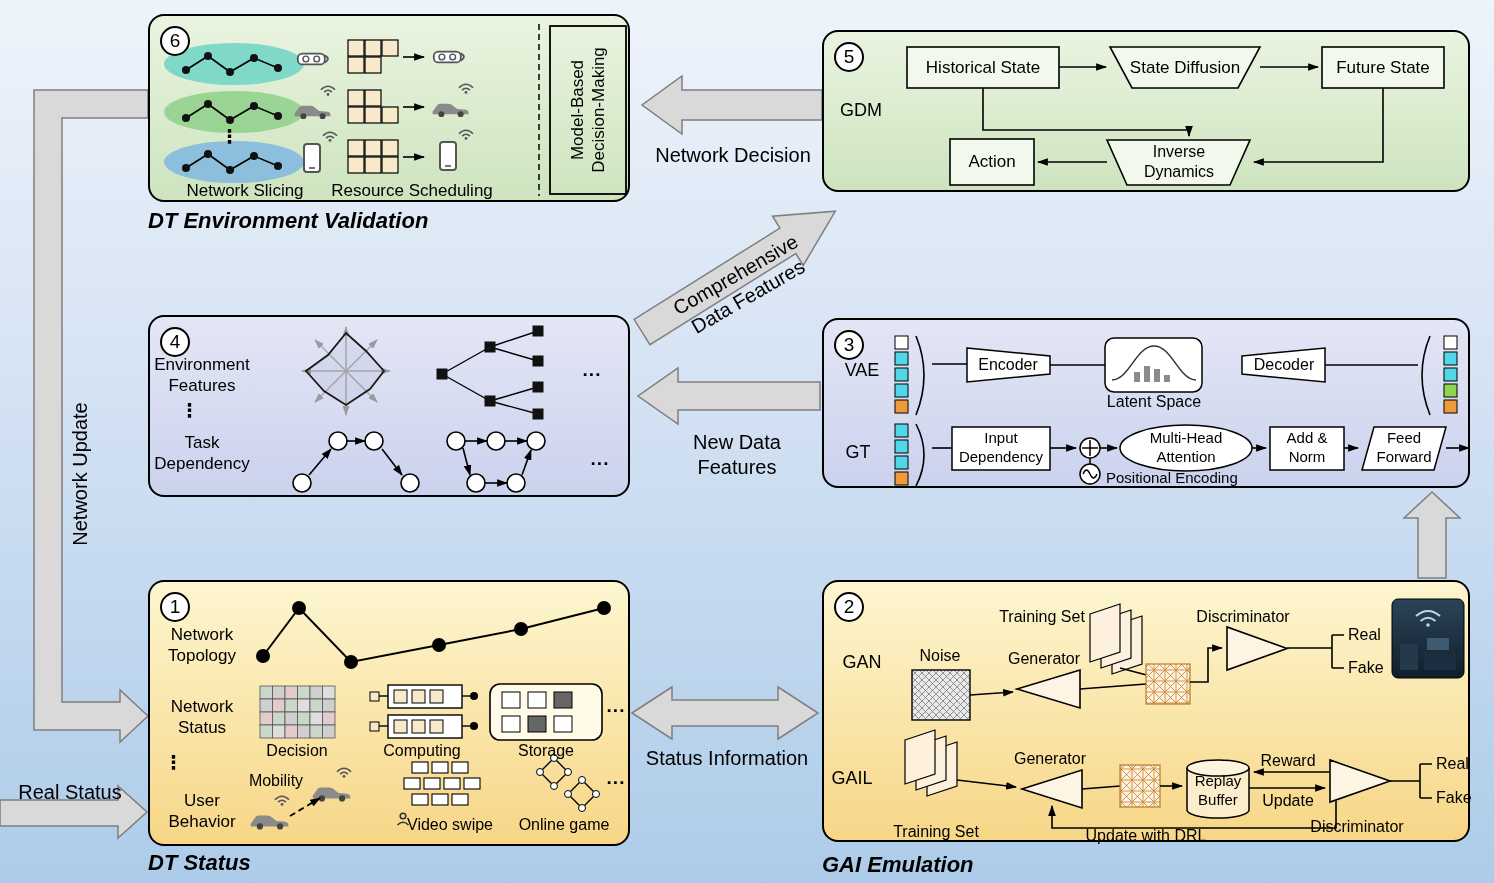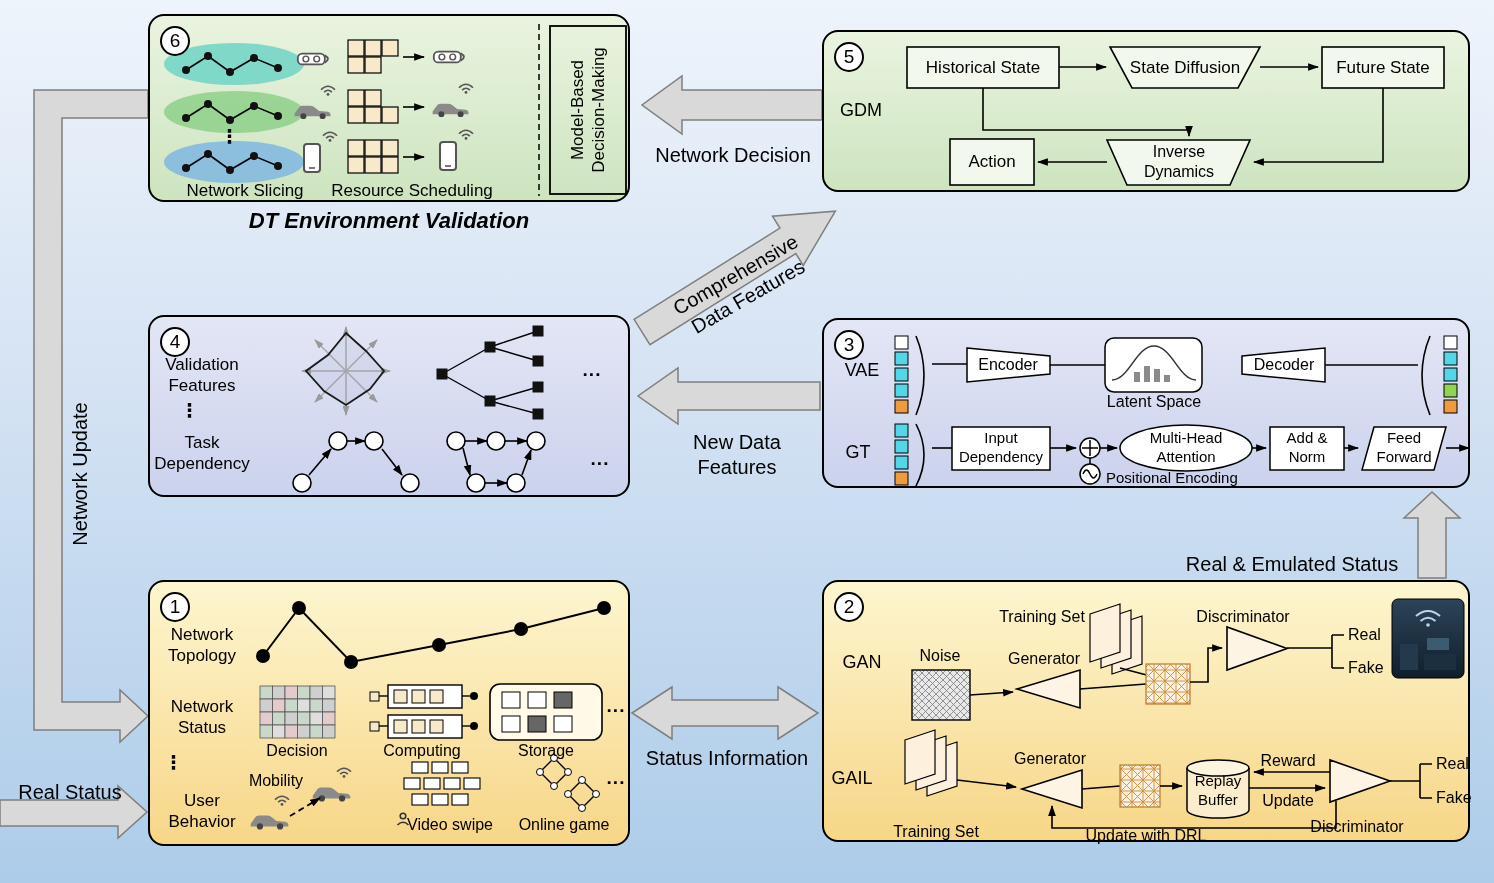--- a/index.html
+++ b/index.html
@@ -6,21 +6,21 @@
   body { background:#ffffff; }
   .stage { position:relative; width:1494px; height:883px; overflow:hidden; color:#000;
            font-family:"Liberation Sans","DejaVu Sans",sans-serif;
            background:linear-gradient(180deg,#eef4fb 0%,#d7e4f4 40%,#adcce9 100%); }
   svg.layer { position:absolute; left:0; top:0; overflow:visible; }
   .panel { position:absolute; border:2px solid #000; border-radius:16px; }
   .panel > svg { position:absolute; left:0; top:0; overflow:visible; }
   .green  { background:linear-gradient(180deg,#eaf4e0 0%,#cde4bf 100%); }
   .lav    { background:linear-gradient(180deg,#e3e6f5 0%,#cbd2ed 100%); }
   .yellow { background:linear-gradient(180deg,#fdf6d0 0%,#f7d687 100%); }
-  .caption { position:absolute; text-align:center; font-size:22px; font-weight:bold; font-style:italic; }
+  .caption { position:absolute; text-align:left; font-size:22px; font-weight:bold; font-style:italic; }
   .badge { position:absolute; left:10px; top:10px; width:30px; height:30px; background:#fff;
            border:2px solid #000; border-radius:50%; font-size:19px; line-height:26px; text-align:center; }
   .lbl { position:absolute; transform:translate(-50%,-50%); text-align:center; font-size:17px;
          line-height:1.25; white-space:nowrap; }
   .lbl.left { transform:translate(0,-50%); text-align:left; }
   .sm  { font-size:15px; }
   .med { font-size:16px; }
   .big { font-size:18px; }
   .dots { font-size:19px; font-weight:bold; letter-spacing:1px; }
   .flow-lbl { position:absolute; transform:translate(-50%,-50%); text-align:center; font-size:20px;
@@ -96,21 +96,20 @@
 
   <div class="flow-lbl" style="left:733px;top:155px">Network Decision</div>
   <div class="flow-lbl rot-diag" style="left:742px;top:286px">
     <div>Comprehensive</div>
     <div>Data Features</div>
   </div>
   <div class="flow-lbl" style="left:737px;top:455px">
     <div>New Data</div>
     <div>Features</div>
   </div>
-  <div class="flow-lbl" style="left:1292px;top:564px">Real &amp; Emulated Status</div>
   <div class="flow-lbl" style="left:727px;top:758px">Status Information</div>
   <div class="flow-lbl rot-ccw" style="left:80px;top:474px">Network Update</div>
   <div class="flow-lbl" style="left:70px;top:792px">Real Status</div>
 
   <div class="panel green" style="left:148px;top:14px;width:482px;height:188px">
     <svg width="482" height="188">
       <g>
         <ellipse cx="84" cy="48" rx="70" ry="21" fill="#6fd4c6" opacity="0.85"></ellipse>
         <ellipse cx="84" cy="96" rx="70" ry="21" fill="#8ed08a" opacity="0.85"></ellipse>
         <ellipse cx="84" cy="146" rx="70" ry="21" fill="#7fb7e0" opacity="0.85"></ellipse>
@@ -258,21 +257,21 @@
           <circle cx="260" cy="166" r="9"></circle>
         <circle cx="306" cy="124" r="9"></circle>
           <circle cx="346" cy="124" r="9"></circle>
           <circle cx="386" cy="124" r="9"></circle>
         <circle cx="326" cy="166" r="9"></circle>
           <circle cx="366" cy="166" r="9"></circle>
       </g>
     </svg>
     <div class="badge">4</div>
     <div class="lbl" style="left:52px;top:58px">
-      <div>Validation</div>
+      <div>Environment</div>
       <div>Features</div>
     </div>
     <div class="lbl dots" style="left:40px;top:94px">⋮</div>
     <div class="lbl" style="left:52px;top:136px">
       <div>Task</div>
       <div>Dependency</div>
     </div>
     <div class="lbl dots" style="left:442px;top:53px">...</div>
     <div class="lbl dots" style="left:450px;top:142px">...</div>
   </div>
@@ -473,20 +472,21 @@
     </div>
     <div class="lbl med" style="left:147px;top:169px">Decision</div>
     <div class="lbl med" style="left:272px;top:169px">Computing</div>
     <div class="lbl med" style="left:396px;top:169px">Storage</div>
     <div class="lbl med" style="left:126px;top:199px">Mobility</div>
     <div class="lbl med" style="left:300px;top:243px">Video swipe</div>
     <div class="lbl med" style="left:414px;top:243px">Online game</div>
     <div class="lbl dots" style="left:466px;top:124px">...</div>
     <div class="lbl dots" style="left:466px;top:196px">...</div>
   </div>
+  <div class="caption" style="left:148px;top:850px;width:482px">DT Status</div>
 
   <div class="panel yellow" style="left:822px;top:580px;width:648px;height:262px">
     <svg width="648" height="262">
 
       <rect x="88" y="88" width="58" height="50" fill="url(#pat-noise)" stroke="#000" stroke-width="1.4"></rect>
       <line class="wire" x1="146" y1="113" x2="189" y2="110" marker-end="url(#arr)"></line>
       <path d="M256,88 L256,126 L193,107 Z" fill="#fdf4e4" stroke="#000" stroke-width="1.6"></path>
       <g fill="#fdf0dd" stroke="#000" stroke-width="1.2">
         <path d="M288,44 L318,34 L318,82 L288,92 Z"></path>
         <path d="M277,38 L307,28 L307,76 L277,86 Z"></path>
@@ -542,14 +542,15 @@
       <div>Replay</div>
       <div>Buffer</div>
     </div>
     <div class="lbl med" style="left:464px;top:179px">Reward</div>
     <div class="lbl med" style="left:464px;top:219px">Update</div>
     <div class="lbl med" style="left:533px;top:245px">Discriminator</div>
     <div class="lbl med left" style="left:612px;top:182px">Real</div>
     <div class="lbl med left" style="left:612px;top:216px">Fake</div>
     <div class="lbl med" style="left:322px;top:254px">Update with DRL</div>
   </div>
+  <div class="caption" style="left:822px;top:852px;width:648px">GAI Emulation</div>
 
 </div>
 
 </body></html>

